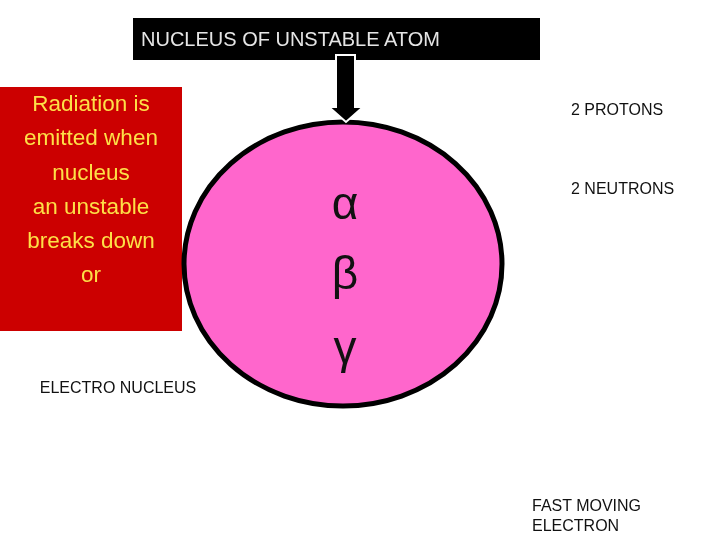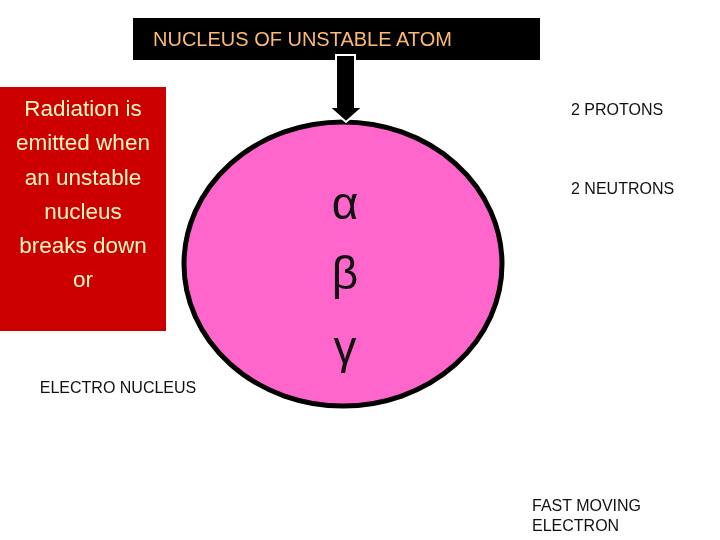--- a/index.html
+++ b/index.html
@@ -1,39 +1,39 @@
 <!DOCTYPE html>
 <html><head>
 <meta charset="utf-8">
 <style>
   html, body { margin:0; padding:0; }
   body { width:720px; height:540px; background:#ffffff; position:relative; overflow:hidden;
          font-family:"Liberation Sans", sans-serif; }
   .banner { position:absolute; left:133px; top:18px; width:407px; height:42px; background:#000;
-            color:#fdba74; font-size:20px; line-height:42px; padding-left:20px; box-sizing:border-box; }
-  .redbox { position:absolute; left:0; top:87px; width:166px; height:244px; background:#cc0000;
-            color:#fef9c3; font-size:22.5px; line-height:34.3px; text-align:center; padding-top:5px;
+            color:#e5e5e5; font-size:20px; line-height:42px; padding-left:8px; box-sizing:border-box; }
+  .redbox { position:absolute; left:0; top:87px; width:182px; height:244px; background:#cc0000;
+            color:#fde047; font-size:22.5px; line-height:34.3px; text-align:center; 
             box-sizing:border-box; }
   .redbox span { display:block; }
   svg.diagram { position:absolute; left:0; top:0; }
   .greek { position:absolute; left:330px; width:30px; text-align:center; color:#111;
            font-size:46px; line-height:50px; }
   .label { position:absolute; color:#111; font-size:16px; line-height:20px; }
   .em { left:12px; top:378px; width:212px; text-align:center; }
 </style>
 </head>
 <body>
 
 <div class="banner">NUCLEUS OF UNSTABLE ATOM</div>
 
 <div class="redbox">
   <span>Radiation is</span>
   <span>emitted when</span>
+  <span>nucleus</span>
   <span>an unstable</span>
-  <span>nucleus</span>
   <span>breaks down</span>
   <span>or</span>
 </div>
 
 <svg class="diagram" width="720" height="540">
   <ellipse cx="343" cy="264" rx="159" ry="142" fill="#ff66cc" stroke="#000" stroke-width="5"></ellipse>
   <path d="M336,55 L355,55 L355,107 L363,107 L346,122 L329,107 L336,107 Z" fill="#000" stroke="#fff" stroke-width="2" stroke-linejoin="miter"></path>
 </svg>
 
 <div class="greek" style="top:178px;">α</div>

